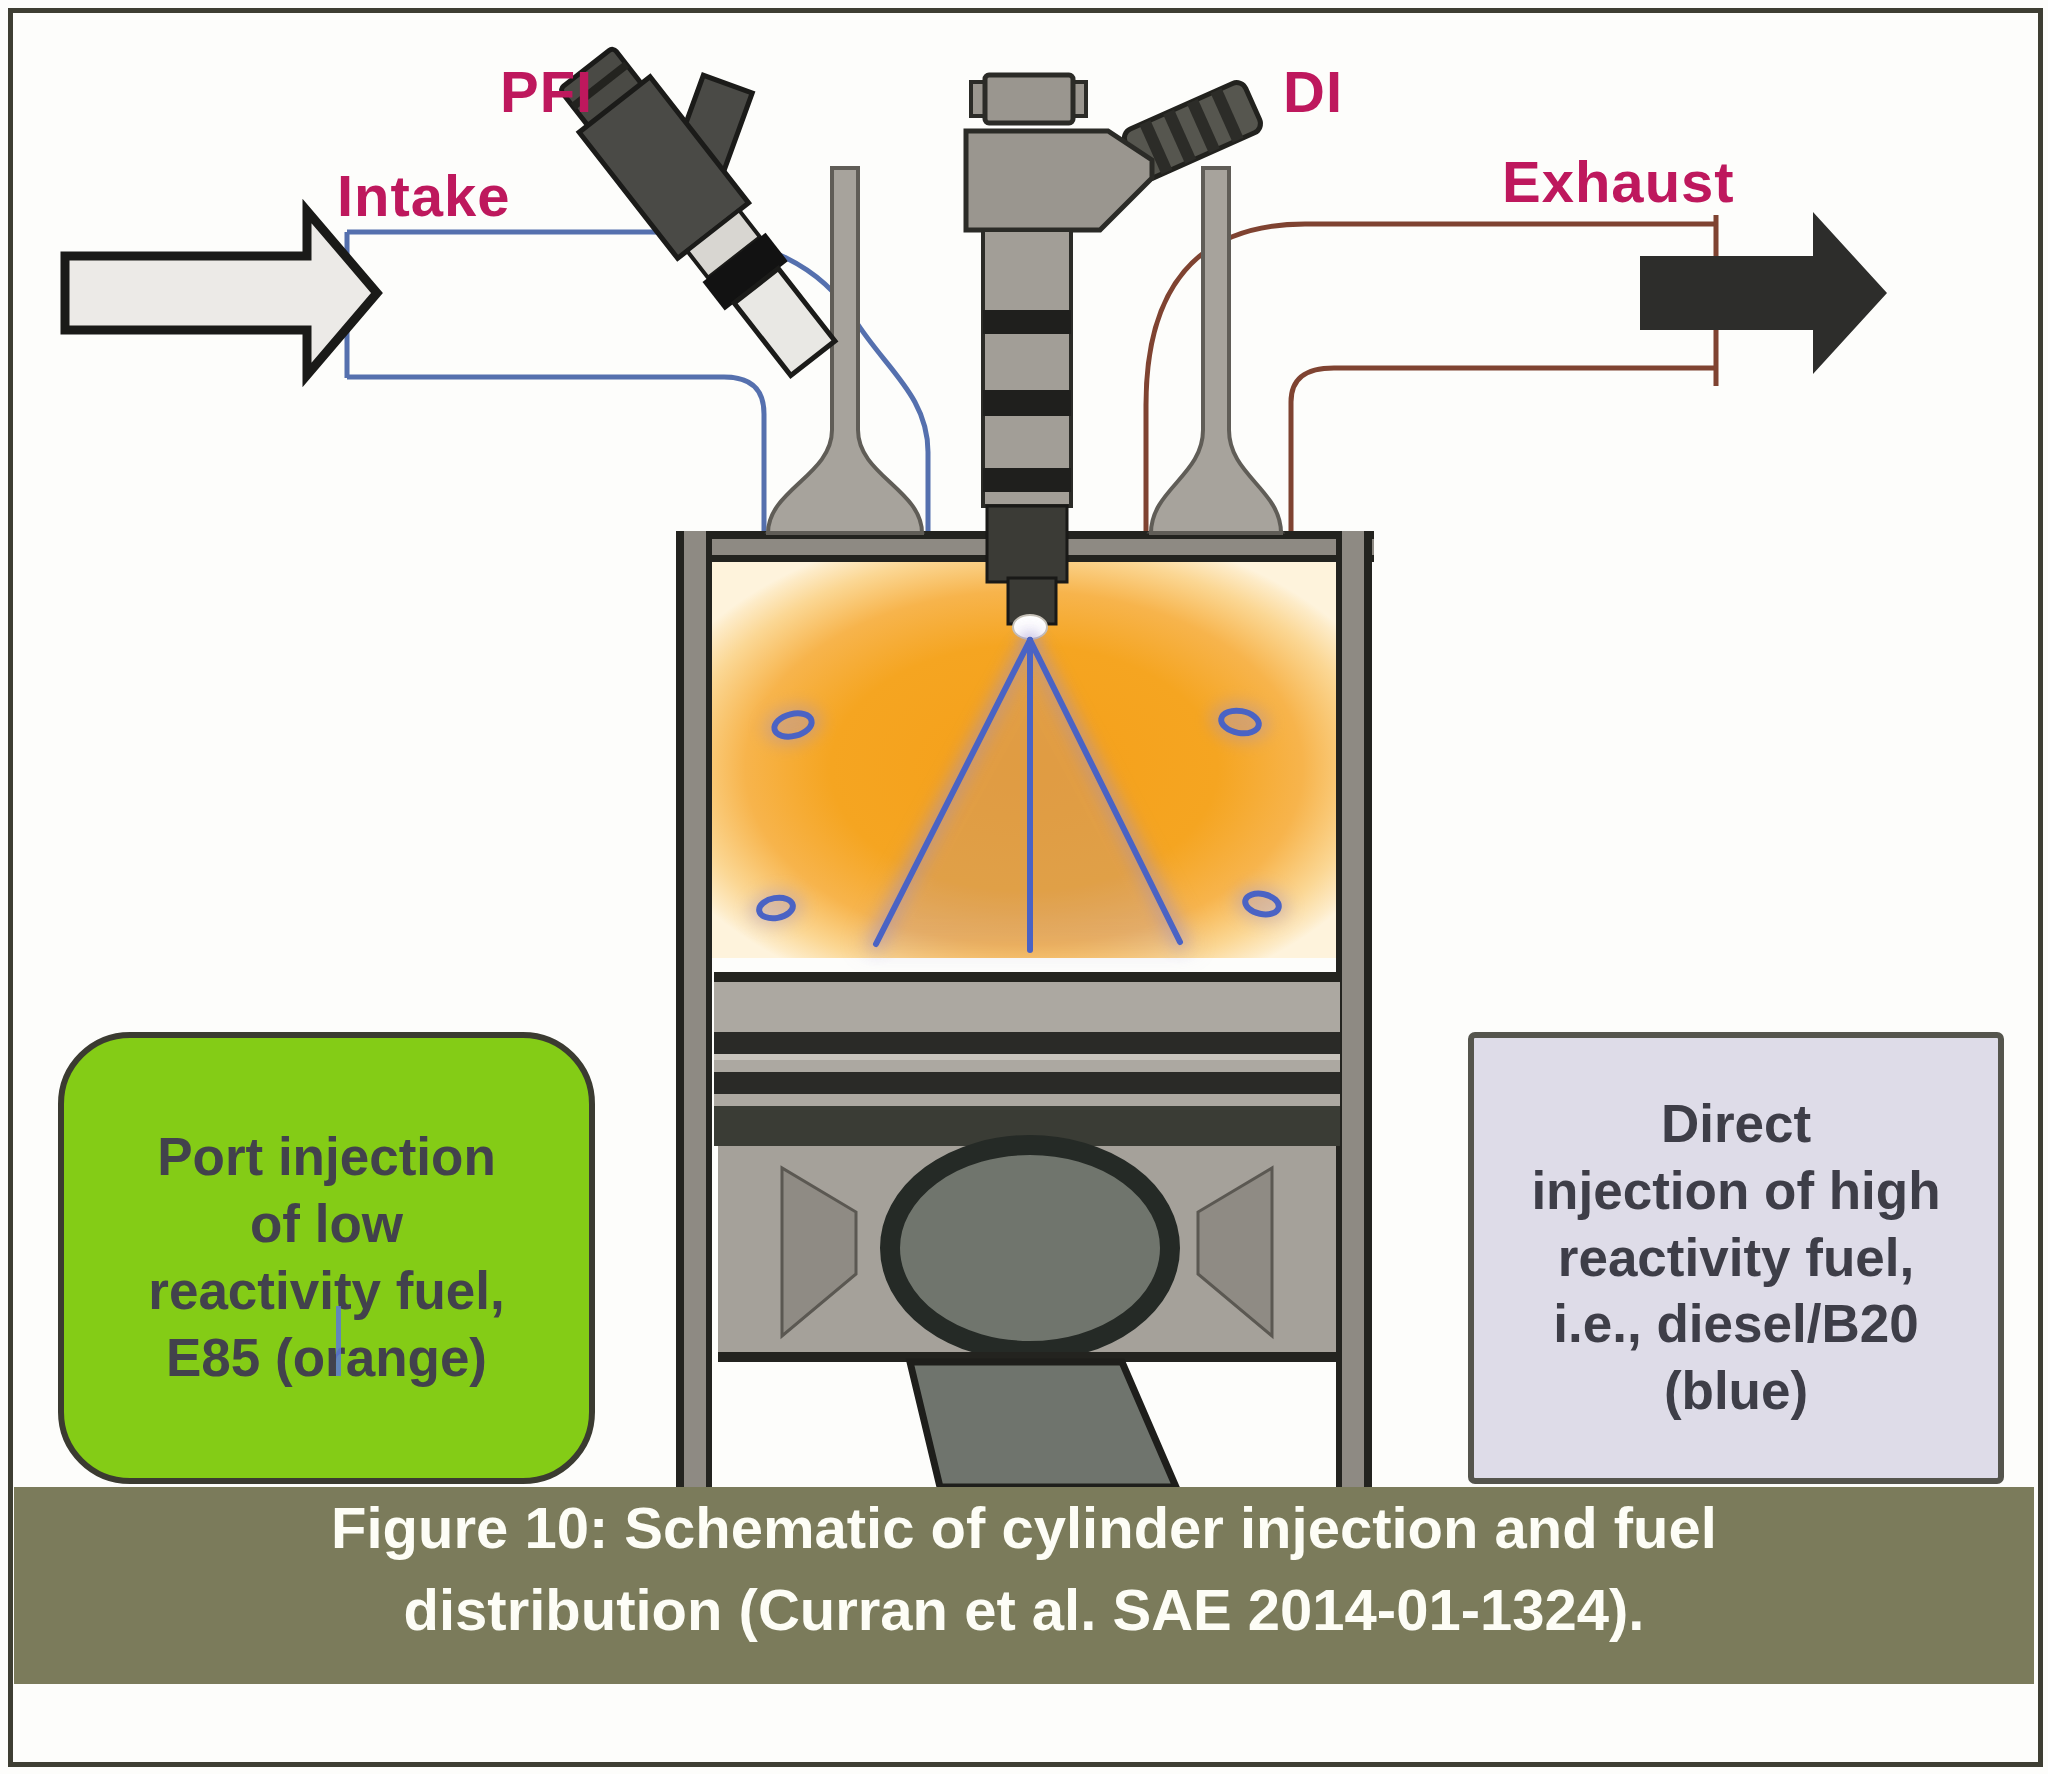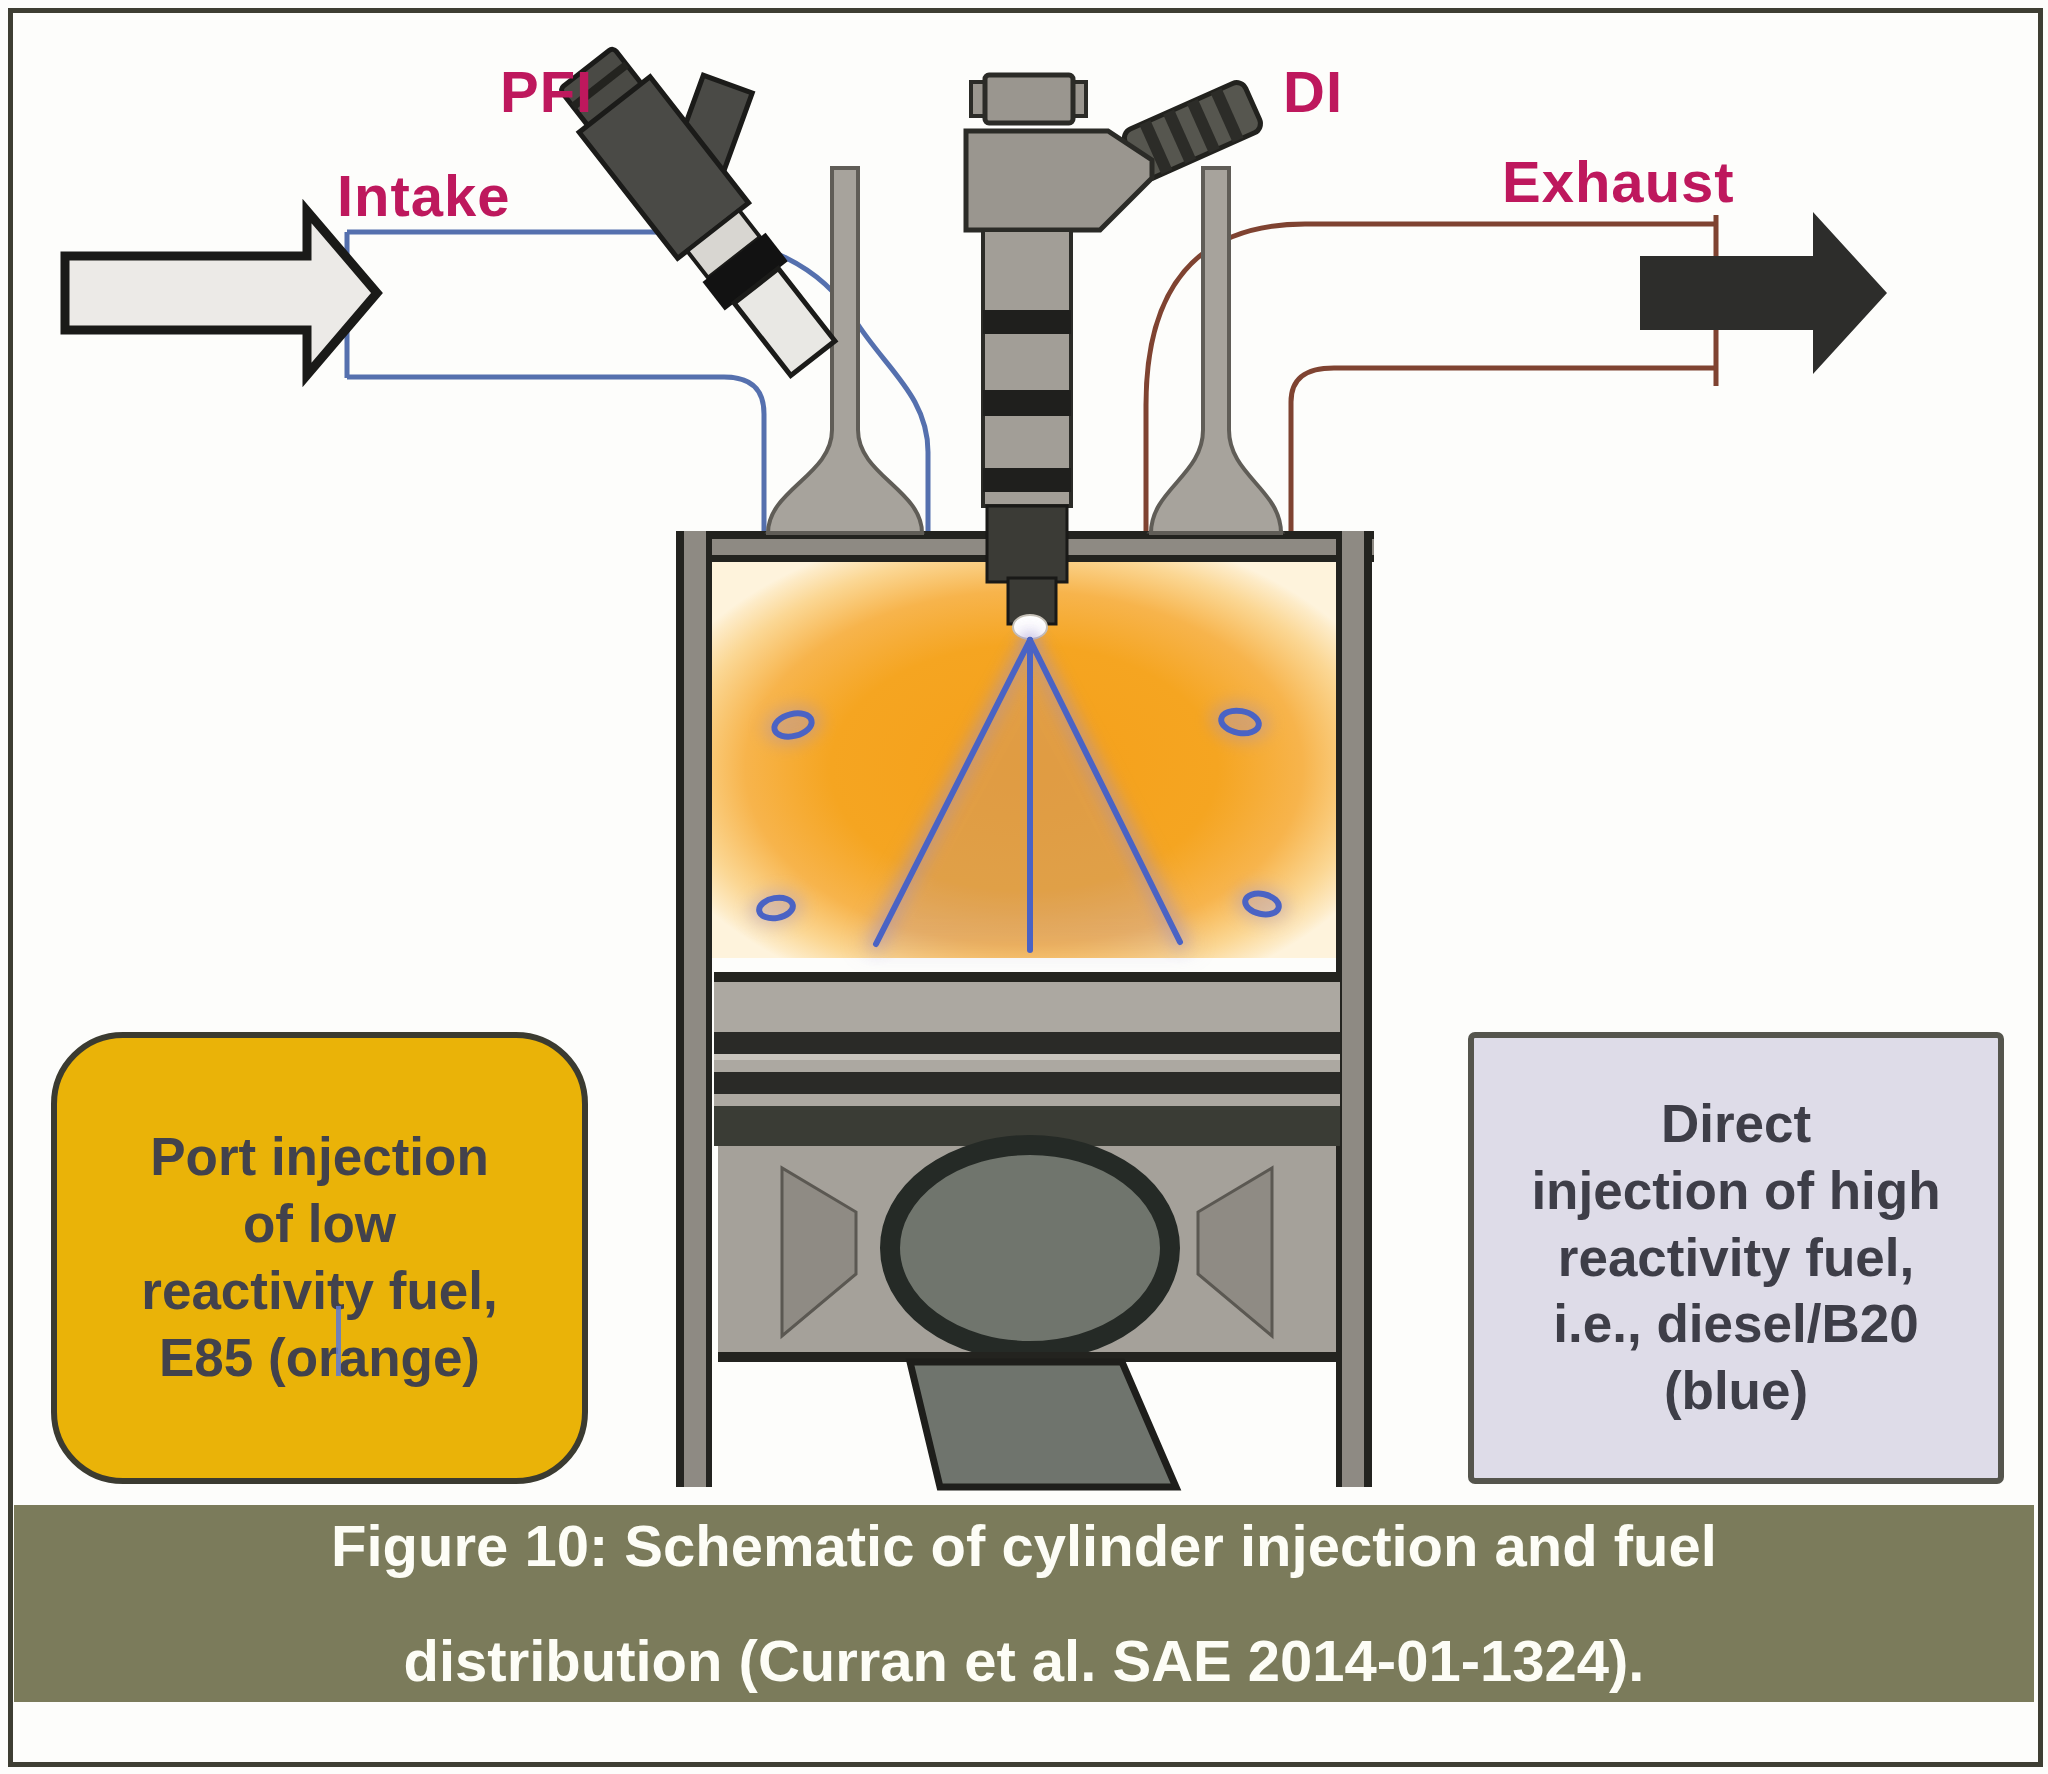--- a/index.html
+++ b/index.html
@@ -15,31 +15,31 @@
   .label{
     position:absolute;color:#be185d;font-weight:600;font-size:58px;
     letter-spacing:1px;white-space:nowrap;
   }
   .callout{
     position:absolute;top:1032px;width:525px;height:440px;
     border-radius:72px;border:6px solid #3B3B31;
     display:flex;flex-direction:column;justify-content:center;align-items:center;
     text-align:center;font-weight:700;font-size:53px;line-height:1.26;color:#42424C;
   }
-  #callout-port{left:51px;background:#eab308;}
+  #callout-port{left:58px;background:#84cc16;}
   #callout-direct{left:1468px;width:524px;background:#DEDCE8;border-color:#55554D;color:#3E3E48;border-radius:7px;}
   #blue-artifact{
     position:absolute;left:336px;top:1306px;width:5px;height:70px;
     background:#5C79D6;opacity:.85;
   }
   #caption-bar{
     position:absolute;left:14px;top:1487px;width:2020px;height:197px;
-    background:#7B7B5B;display:flex;flex-direction:column;justify-content:space-between;
+    background:#7B7B5B;display:flex;flex-direction:column;justify-content:flex-start;
     align-items:center;text-align:center;
-    color:#FDFDF6;font-weight:700;font-size:58px;line-height:1.42;margin-top:18px;
+    color:#FDFDF6;font-weight:700;font-size:58px;line-height:1.42;
   }
 </style>
 </head>
 <body>
 
 <div id="stage">
 
   <svg id="art" width="2048" height="1774" viewBox="0 0 2048 1774">
     <defs>
       <radialGradient id="gOr" cx="0.5" cy="0.52" r="0.62">

